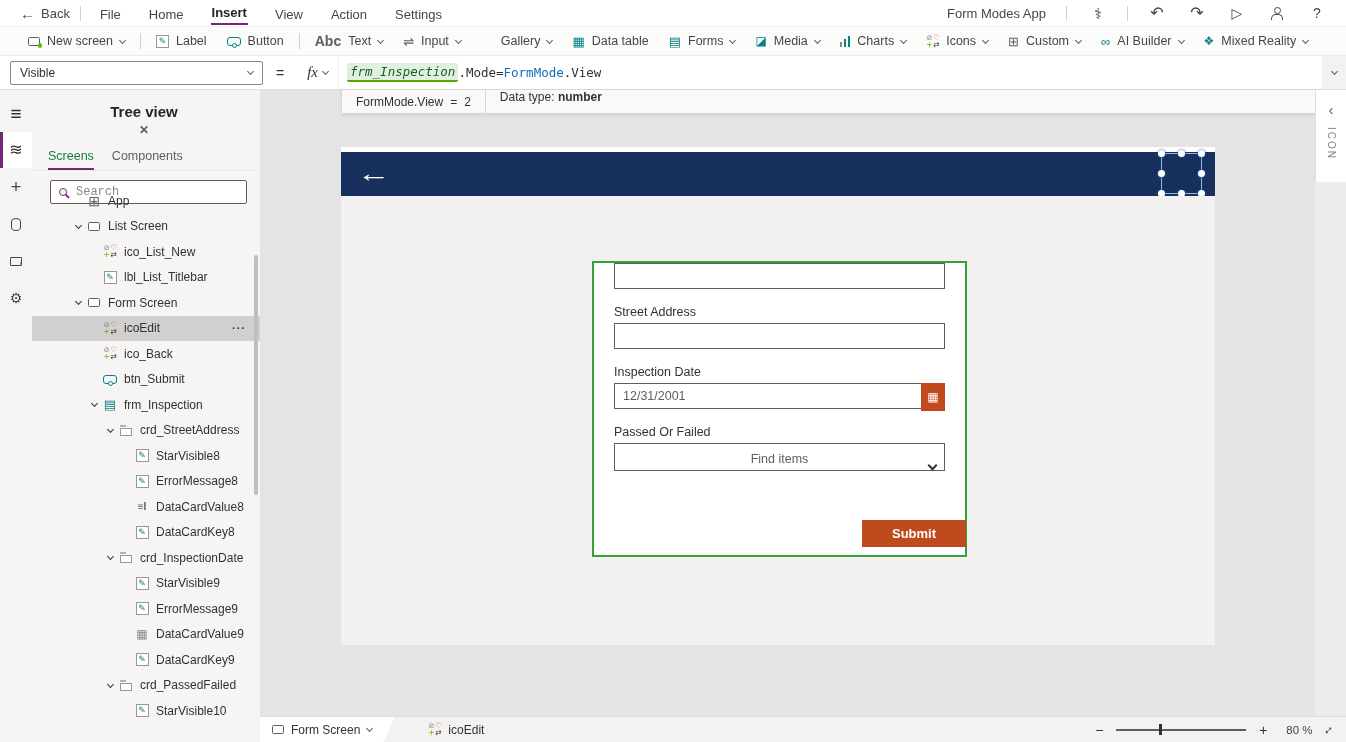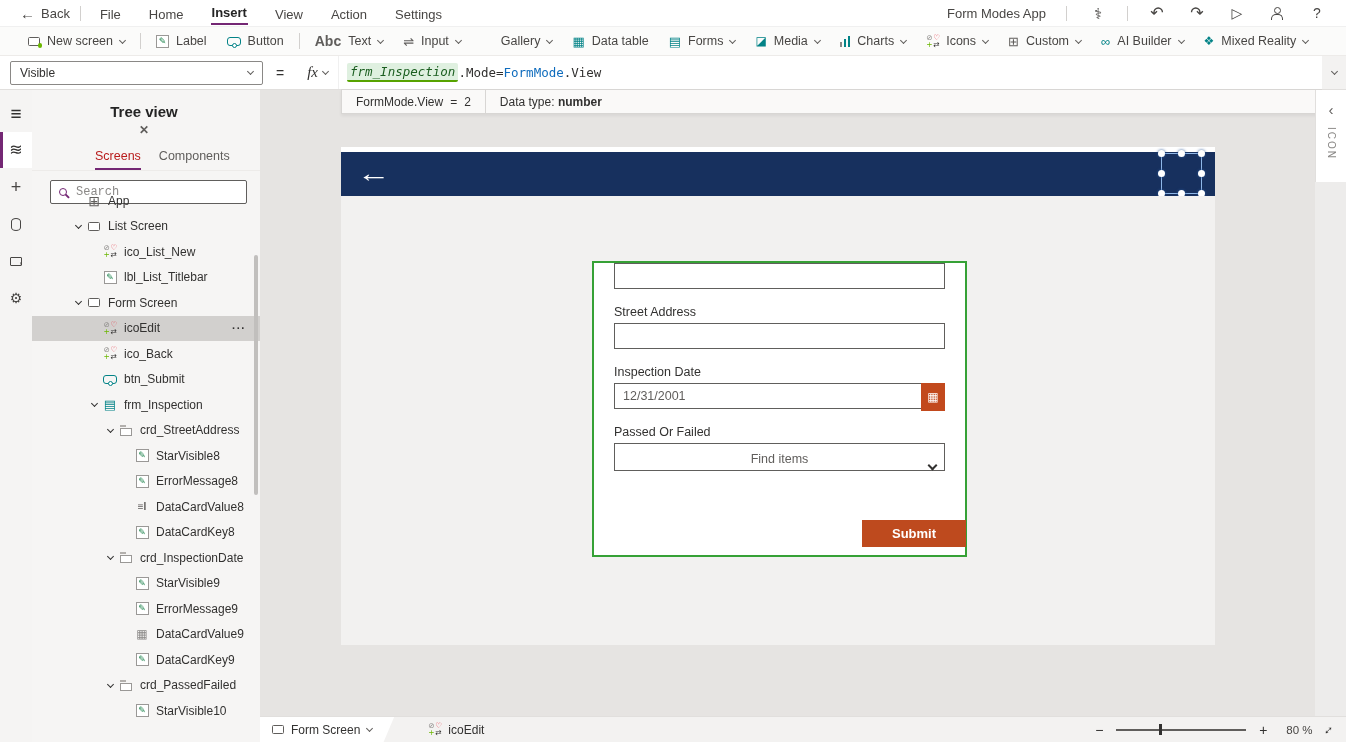--- a/index.html
+++ b/index.html
@@ -54,21 +54,21 @@
   .rail-item.active{background:#fff;}
   .rail-item.active::before{content:'';position:absolute;left:0;top:0;bottom:0;width:3px;background:var(--accent);}
 
   
   .treepanel{position:absolute;left:32px;top:0;width:228px;height:652px;background:#F6F5F4;overflow:hidden;}
   .tp-title{display:flex;align-items:center;justify-content:space-between;padding:13px 20px 0 16px;
     font-size:15px;font-weight:600;color:#242424;flex-direction:column;}
   .tp-close{cursor:pointer;}
   .tp-tabs{display:flex;gap:18px;padding:12px 16px 0;font-size:12.5px;border-bottom:1px solid #EDEBE9;}
   .tab{padding-bottom:5px;color:#605E5C;cursor:pointer;}
-  .tab.active{color:#b91c1c;border-bottom:2px solid var(--accent);margin-left:47px;}
+  .tab.active{color:#15803d;border-bottom:2px solid var(--accent);}
   .tp-search{margin:9px 13px 0 18px;height:24px;background:#fff;border:1px solid #605E5C;border-radius:2px;
     display:flex;align-items:center;gap:7px;padding:0 8px;}
   .tp-search input{border:none;outline:none;width:150px;font-size:12px;color:#000000;background:transparent;font-family:Liberation Mono, monospace;}
   .tp-search input::placeholder{color:#8A8886;}
   .tree{position:absolute;top:98px;left:0;right:0;bottom:0;font-size:12px;color:#323130;}
   .tree-row{height:25.5px;display:flex;align-items:center;cursor:pointer;}
   .tree-row.selected{background:#D2D0CE;}
   .chev-slot{width:16px;display:flex;justify-content:center;flex:none;}
   .t-icon{width:16px;margin-right:6px;display:flex;justify-content:center;flex:none;}
   .t-label{white-space:nowrap;}
@@ -78,21 +78,21 @@
   
   .chev{width:5px;height:5px;border-right:1.4px solid #605E5C;border-bottom:1.4px solid #605E5C;
     display:inline-block;transform:rotate(45deg);margin-top:-2px;flex:none;}
   .chev.right{transform:rotate(-45deg);}
   .chev.dark{border-color:#323130;}
   .chev.big{width:7px;height:7px;border-width:2px;border-color:#323130;margin-top:-4px;}
 
   
   .canvas{position:absolute;left:260px;top:0;width:1055px;height:626px;background:#E6E4E2;}
   .intellisense{position:absolute;left:81px;top:-1px;width:981px;height:25px;background:#FAF9F8;
-    border:1px solid #D8D6D4;display:flex;align-items:center;font-size:12px;color:#323130;box-shadow:0 2px 3px rgba(0,0,0,.06);}
+    border:1px solid #D8D6D4;display:flex;font-size:12px;color:#323130;box-shadow:0 2px 3px rgba(0,0,0,.06);}
   .is-sig{display:flex;align-items:center;gap:7px;padding:0 14px;height:100%;border-right:1px solid #D8D6D4;}
   .is-type{padding:0 14px;}
   .screen{position:absolute;left:81px;top:57px;width:874px;height:498px;background:#fff;}
   .app-titlebar{position:absolute;top:5px;left:0;width:874px;height:44px;background:var(--navy);
     display:flex;align-items:center;justify-content:center;color:#fff;}
   .app-title{font-size:19px;font-weight:400;letter-spacing:.2px;}
   .app-back{position:absolute;left:20px;top:7px;font-size:25px;font-weight:300;transform:scaleX(1.35);cursor:pointer;}
   .app-body{position:absolute;top:49px;left:0;width:874px;height:449px;background:#F2F1F0;}
   .sel-box{position:absolute;right:13px;top:1px;width:41px;height:41px;border:1px solid #8FB7E8;}
   .sel-box i{position:absolute;width:7px;height:7px;background:#fff;border-radius:50%;box-shadow:0 0 3px #2B5797;}

